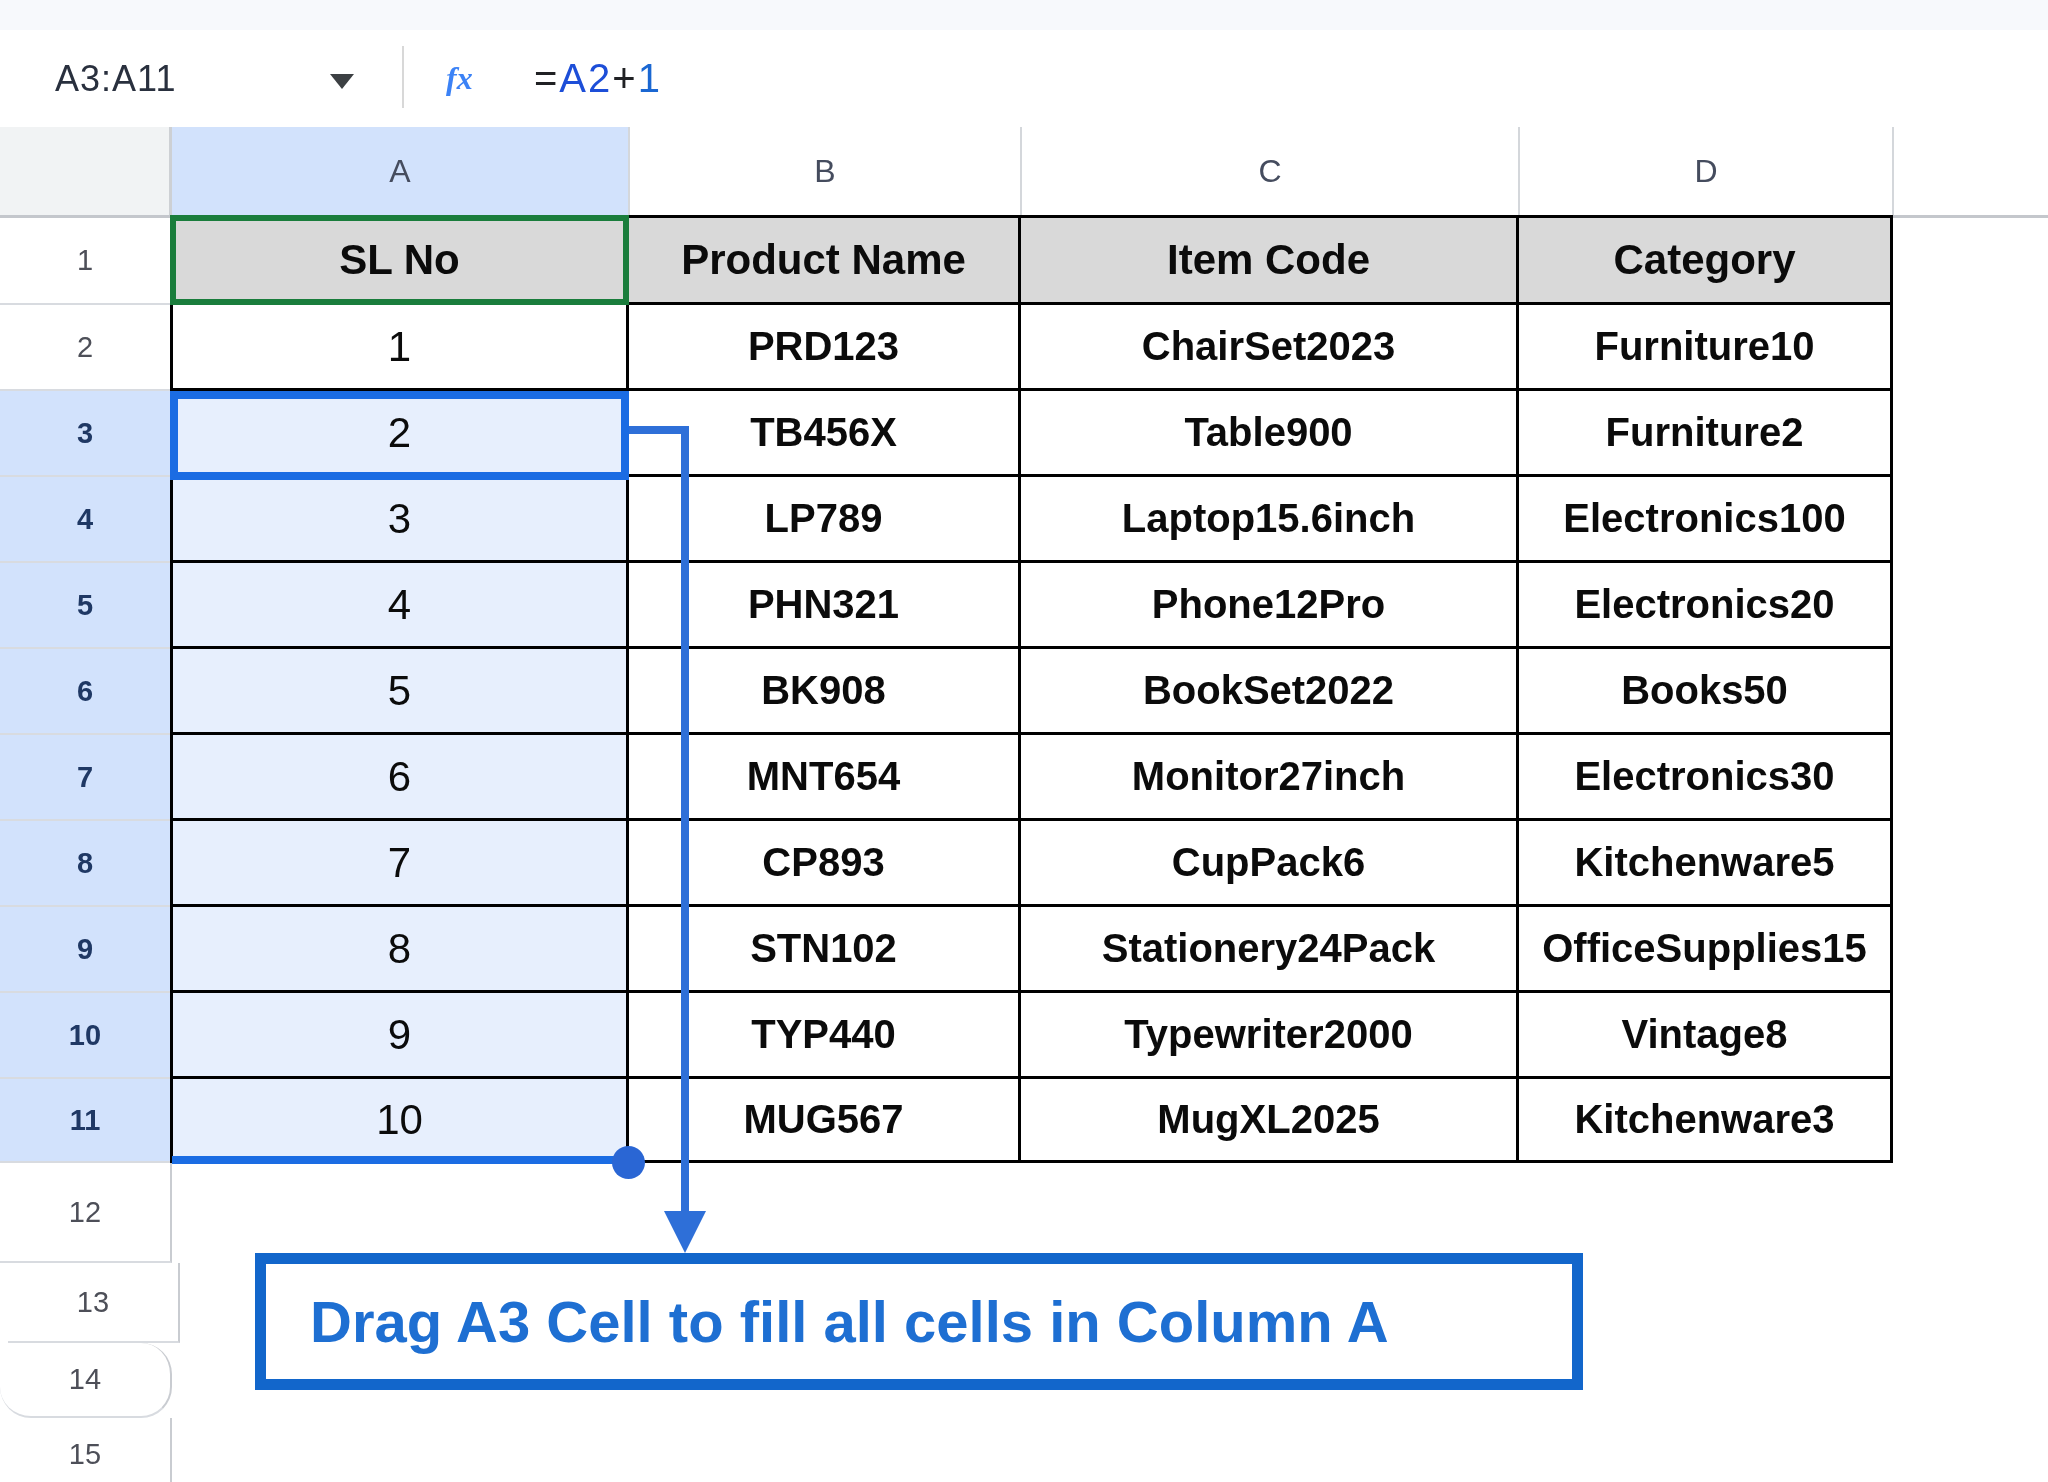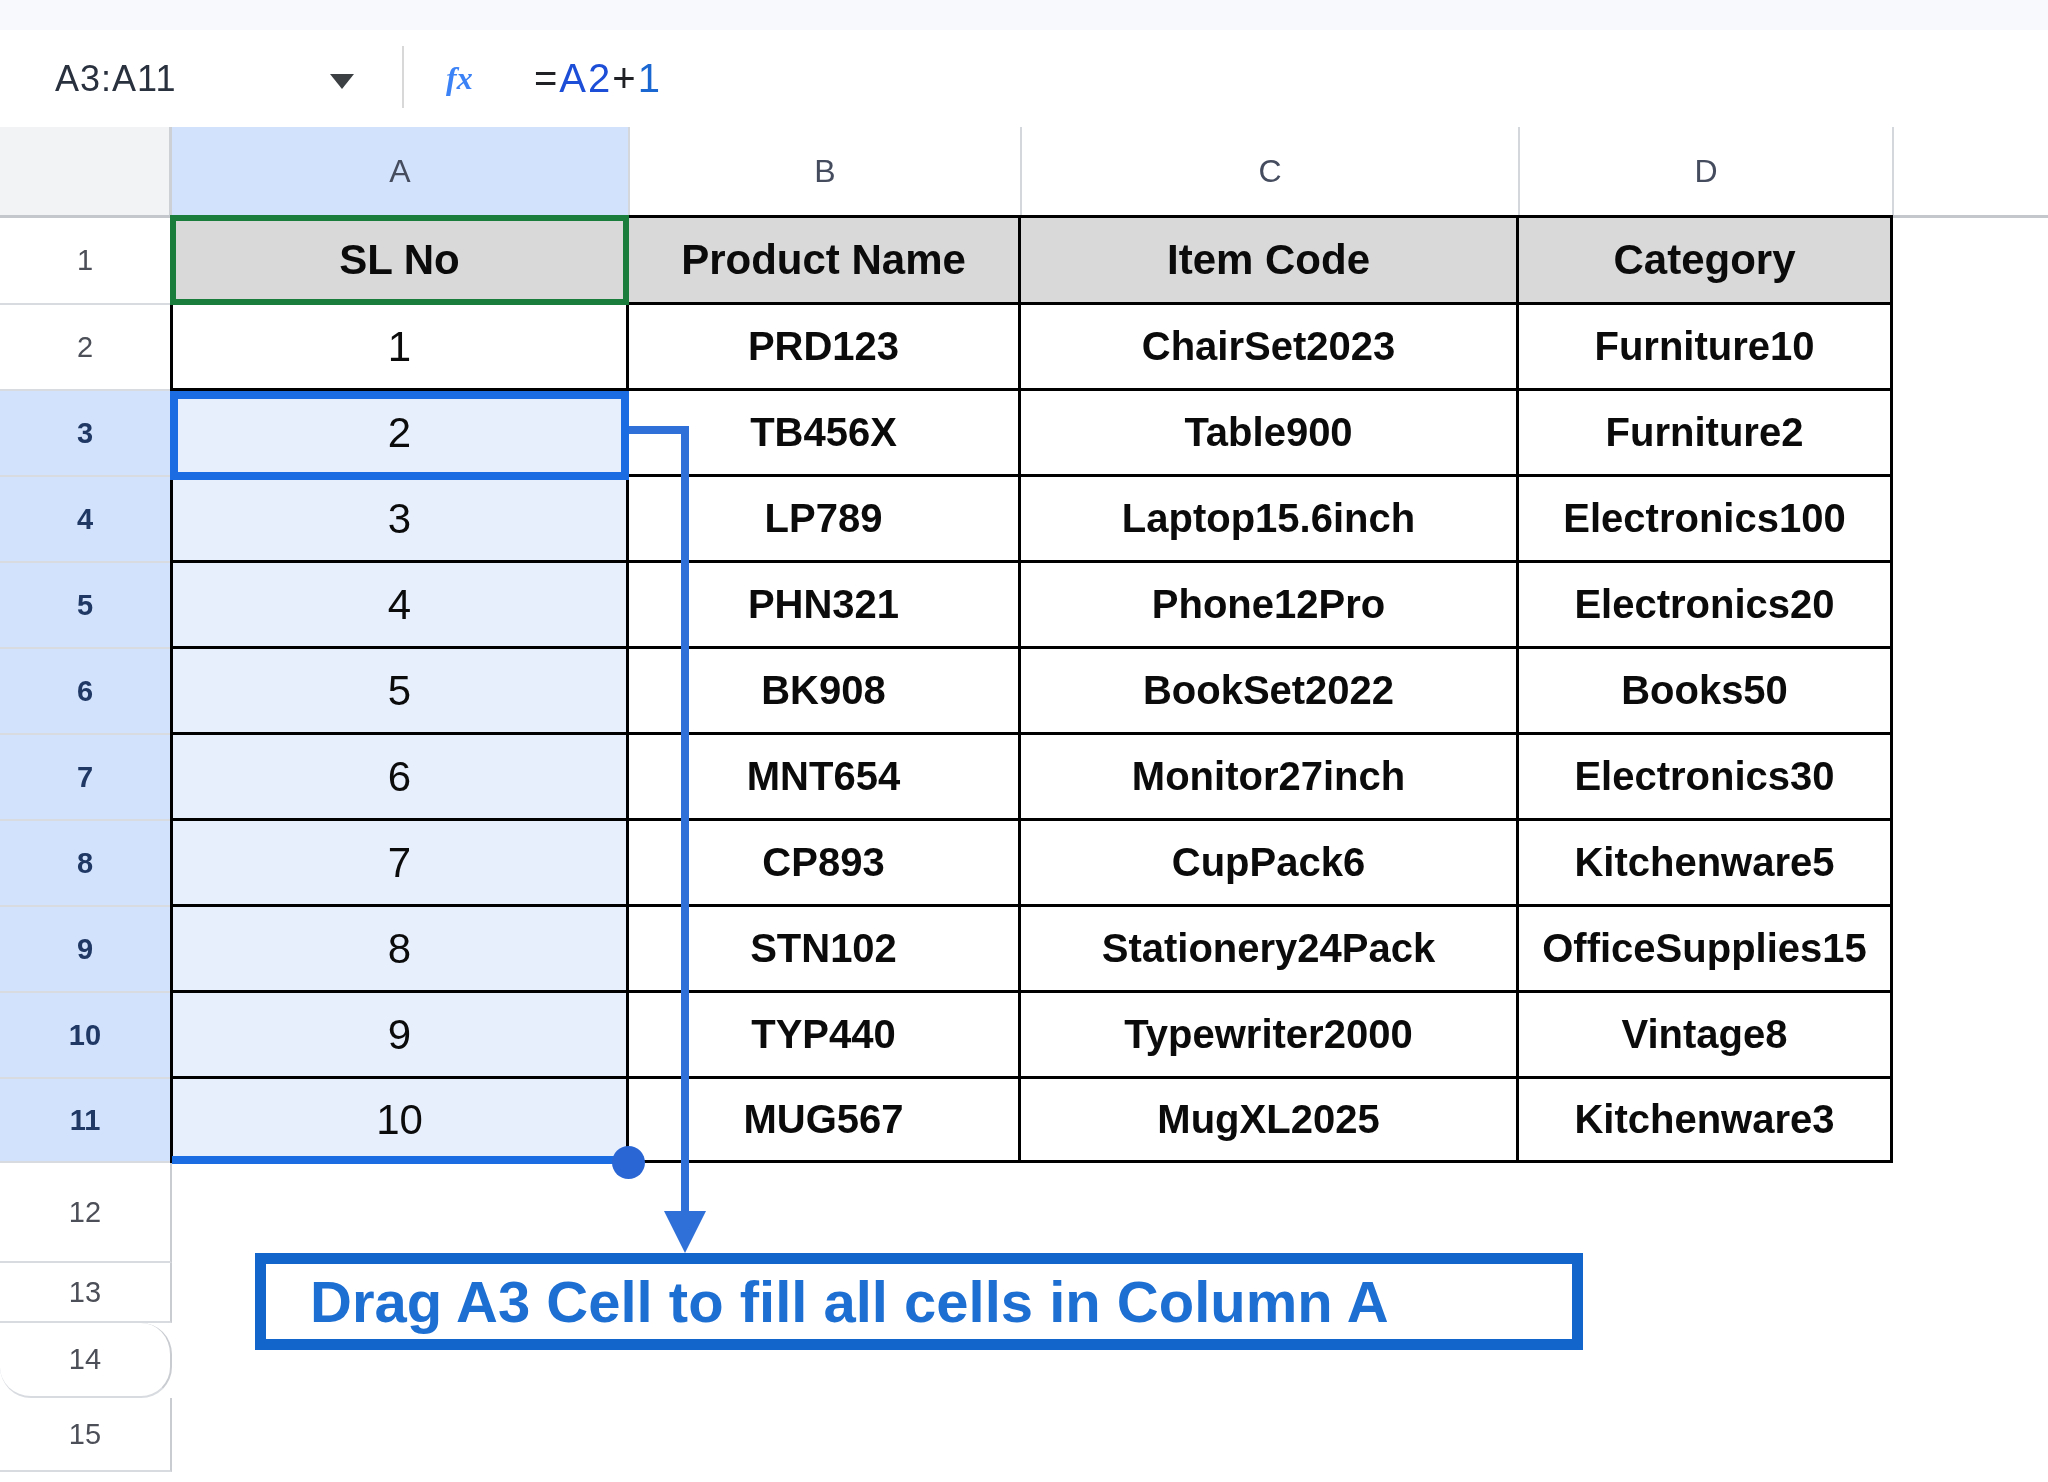--- a/index.html
+++ b/index.html
@@ -65,21 +65,21 @@
        background:#2a66d4;cursor:crosshair;z-index:6;}
   .arrow-h{position:absolute;left:629px;top:426px;width:57px;height:8px;background:#2e6fd8;
        pointer-events:none;z-index:5;}
   .arrow-v{position:absolute;left:681px;top:426px;width:8px;height:787px;background:#2e6fd8;
        pointer-events:none;z-index:5;}
   .arrow-head{position:absolute;left:664px;top:1211px;width:0;height:0;
        border-left:21px solid transparent;border-right:21px solid transparent;
        border-top:42px solid #2e6fd8;pointer-events:none;z-index:5;}
 
   
-  .callout{position:absolute;left:255px;top:1253px;width:1328px;height:97px;box-sizing:border-box;
+  .callout{position:absolute;left:255px;top:1253px;width:1328px;height:137px;box-sizing:border-box;
        border:11px solid #1266cb;background:#fff;display:flex;align-items:center;
        padding-left:44px;z-index:4;}
   .callout-text{font-size:58px;font-weight:700;color:#1e6fd2;letter-spacing:0;white-space:nowrap;}
 </style>
 </head>
 <body>
 
 <div class="app">
 
   <div class="topbar"></div>
@@ -114,21 +114,21 @@
       <div class="rowh sel" style="height: 86px;">3</div>
       <div class="rowh sel" style="height: 86px;">4</div>
       <div class="rowh sel" style="height: 86px;">5</div>
       <div class="rowh sel" style="height: 86px;">6</div>
       <div class="rowh sel" style="height: 86px;">7</div>
       <div class="rowh sel" style="height: 86px;">8</div>
       <div class="rowh sel" style="height: 86px;">9</div>
       <div class="rowh sel" style="height: 86px;">10</div>
       <div class="rowh sel" style="height: 84px;">11</div>
       <div class="rowh" style="height: 100px;">12</div>
-      <div class="rowh" style="height: 60px;">13</div>
+      <div class="rowh" style="height: 80px; margin-left: 8px;">13</div>
       <div class="rowh" style="height: 75px; border-radius: 31px;">14</div>
       <div class="rowh" style="height: 74px;">15</div>
     </div>
 
   <div class="tbl">
       <div class="cell th">SL No</div>
       <div class="cell th">Product Name</div>
       <div class="cell th">Item Code</div>
       <div class="cell th">Category</div>
       <div class="cell sn">1</div>

